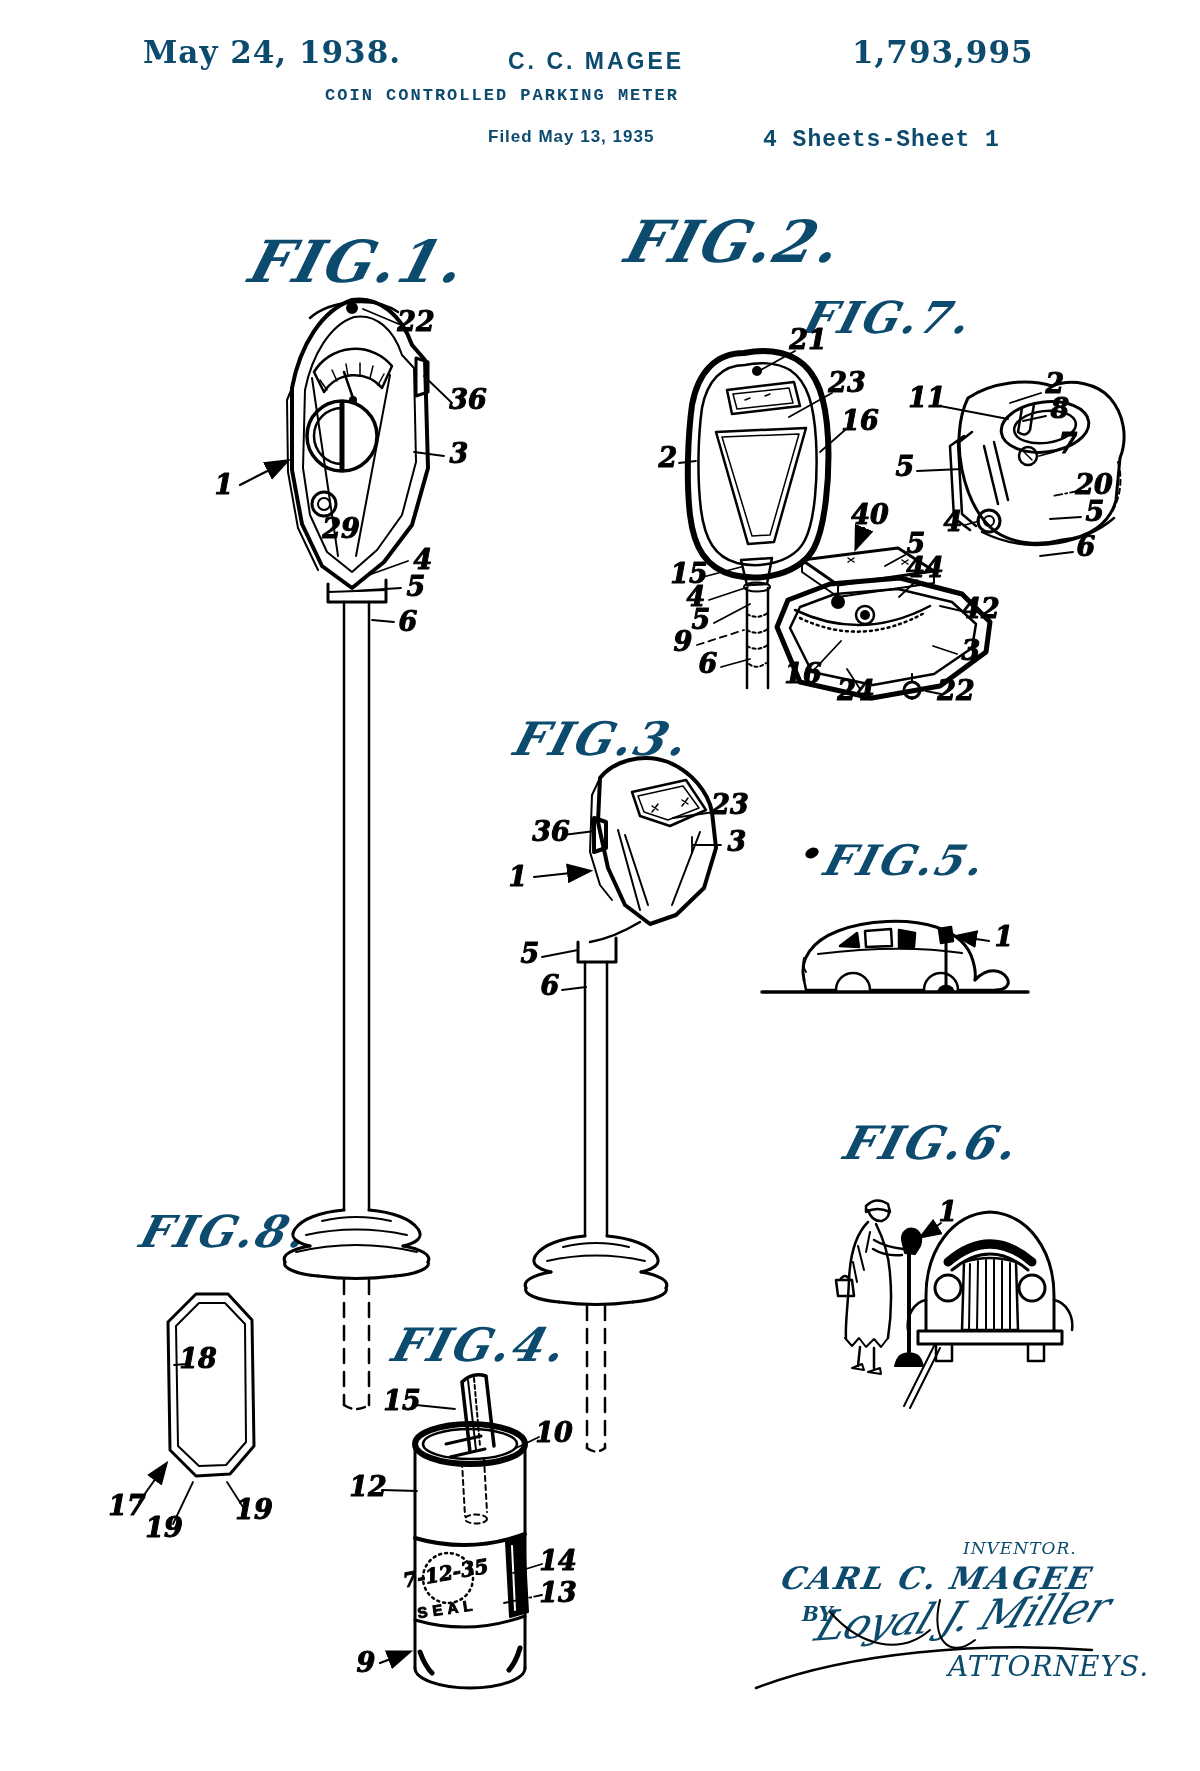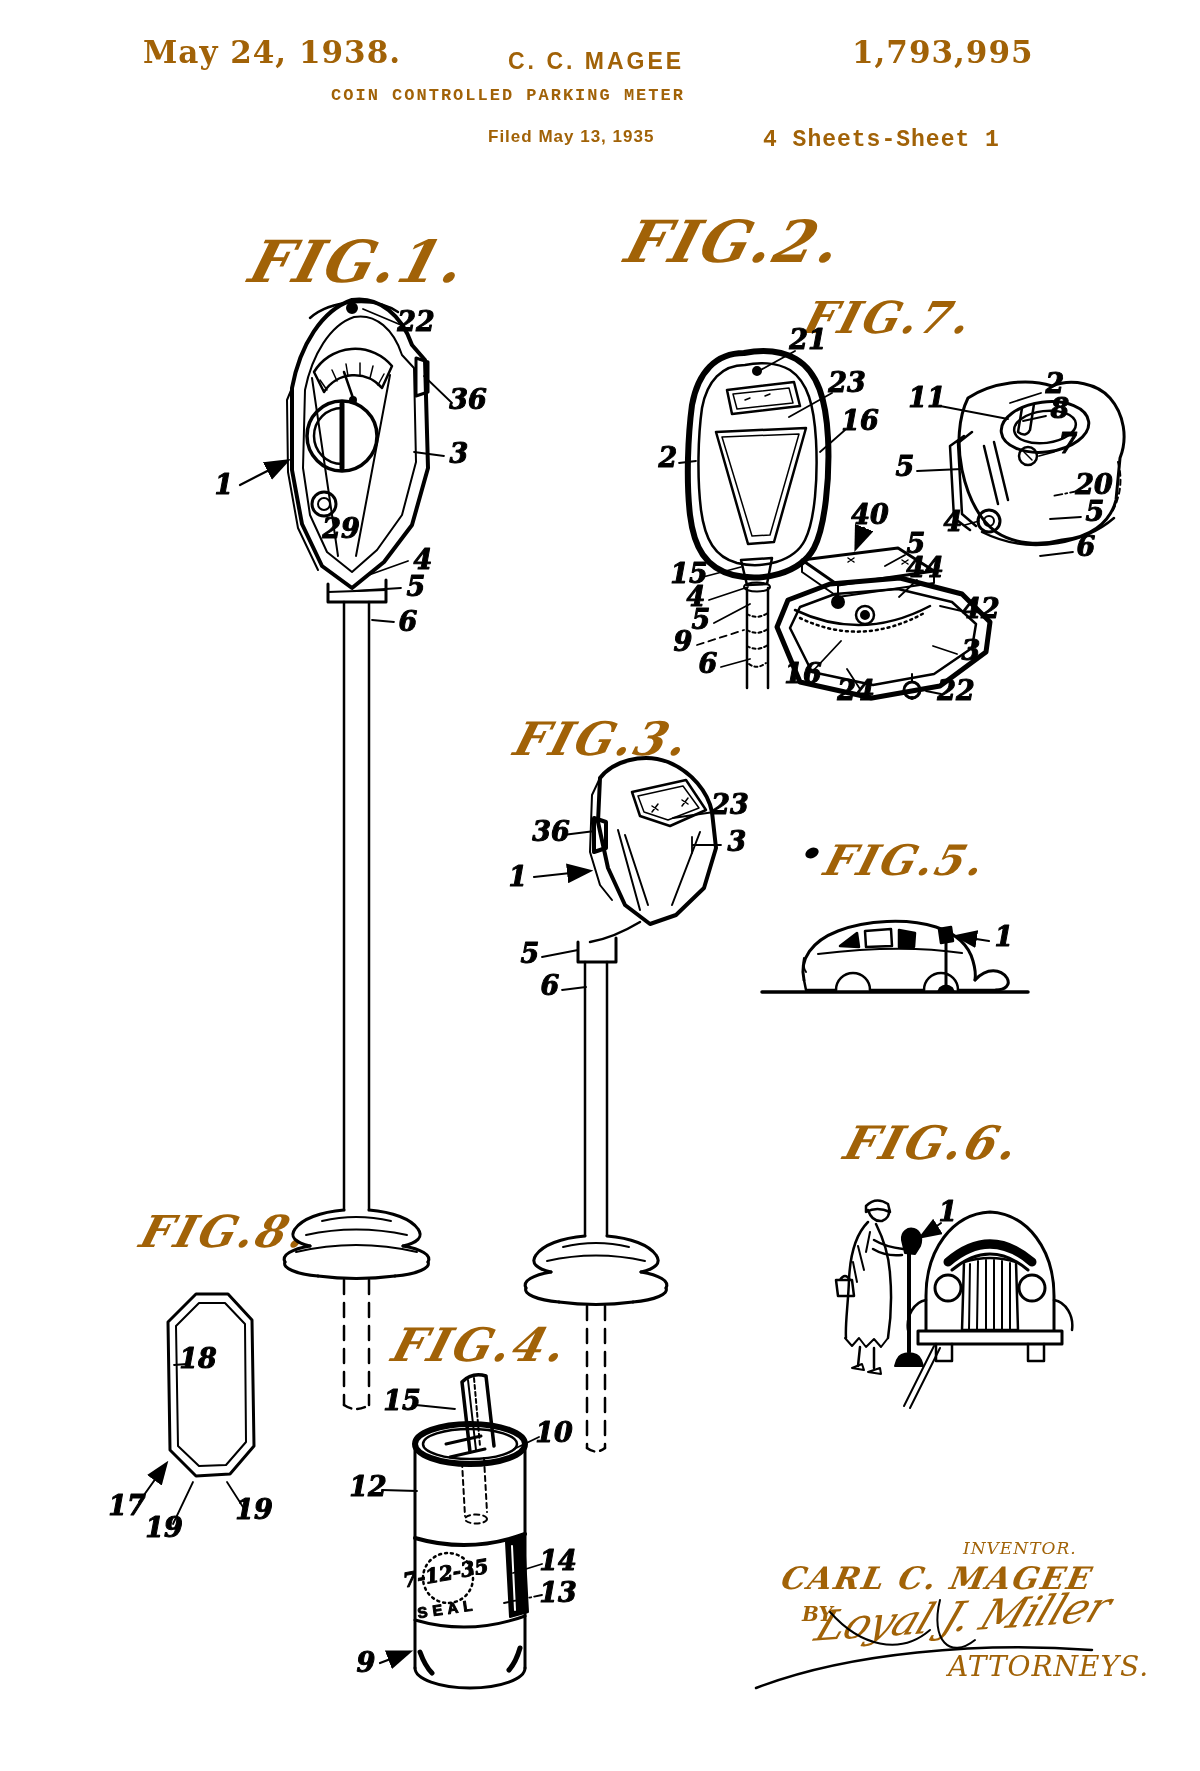--- a/index.html
+++ b/index.html
@@ -1,22 +1,22 @@
 <!DOCTYPE html>
 <html><head>
 <meta charset="utf-8">
 <style>
   html,body{margin:0;padding:0;background:#888;}
   .page{position:relative;width:1200px;height:1771px;background:#ffffff;overflow:hidden;
-        font-family:"DejaVu Serif",serif;color:#a16207;}
+        font-family:"DejaVu Serif",serif;color:#0c4a6e;}
   .abs{position:absolute;}
   .h-date{left:143px;top:34px;font-size:31px;font-weight:bold;letter-spacing:1px;}
   .h-name{left:508px;top:48px;font-family:Liberation Sans, sans-serif;font-size:23px;font-weight:bold;letter-spacing:3px;}
   .h-num{left:852px;top:34px;font-size:31px;font-weight:bold;letter-spacing:1px;}
-  .h-title{left:14px;top:86px;width:988px;text-align:center;font-family:"Liberation Mono",monospace;font-size:17px;font-weight:bold;letter-spacing:2px;}
+  .h-title{left:8px;top:86px;width:988px;text-align:center;font-family:"Liberation Mono",monospace;font-size:17px;font-weight:bold;letter-spacing:2px;}
   .h-filed{left:488px;top:127px;font-family:Liberation Sans, sans-serif;font-size:17px;font-weight:bold;letter-spacing:1px;}
   .h-sheet{left:763px;top:127px;font-family:Liberation Mono, monospace;font-size:23px;font-weight:bold;letter-spacing:1px;}
   .figtitle{font-style:italic;font-weight:bold;transform:skewX(-16deg);letter-spacing:3px;white-space:nowrap;}
   .ft1{left:252px;top:228px;font-size:58px;}
   .ft2{left:628px;top:208px;font-size:58px;}
   .ft7{left:806px;top:292px;font-size:44px;}
   .ft3{left:516px;top:712px;font-size:46px;}
   .ft5{left:826px;top:836px;font-size:42px;}
   .ft6{left:846px;top:1116px;font-size:46px;}
   .ft8{left:142px;top:1206px;font-size:44px;}

